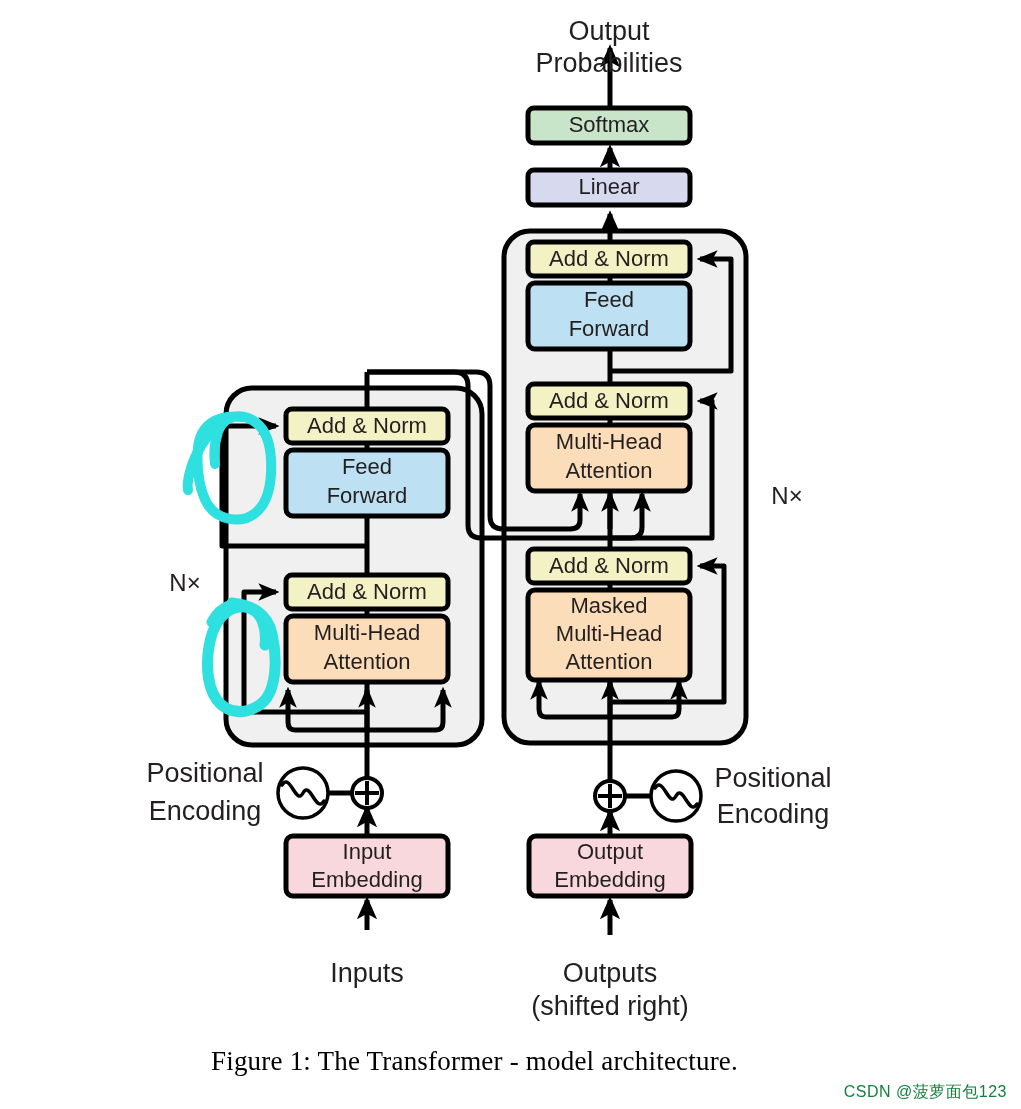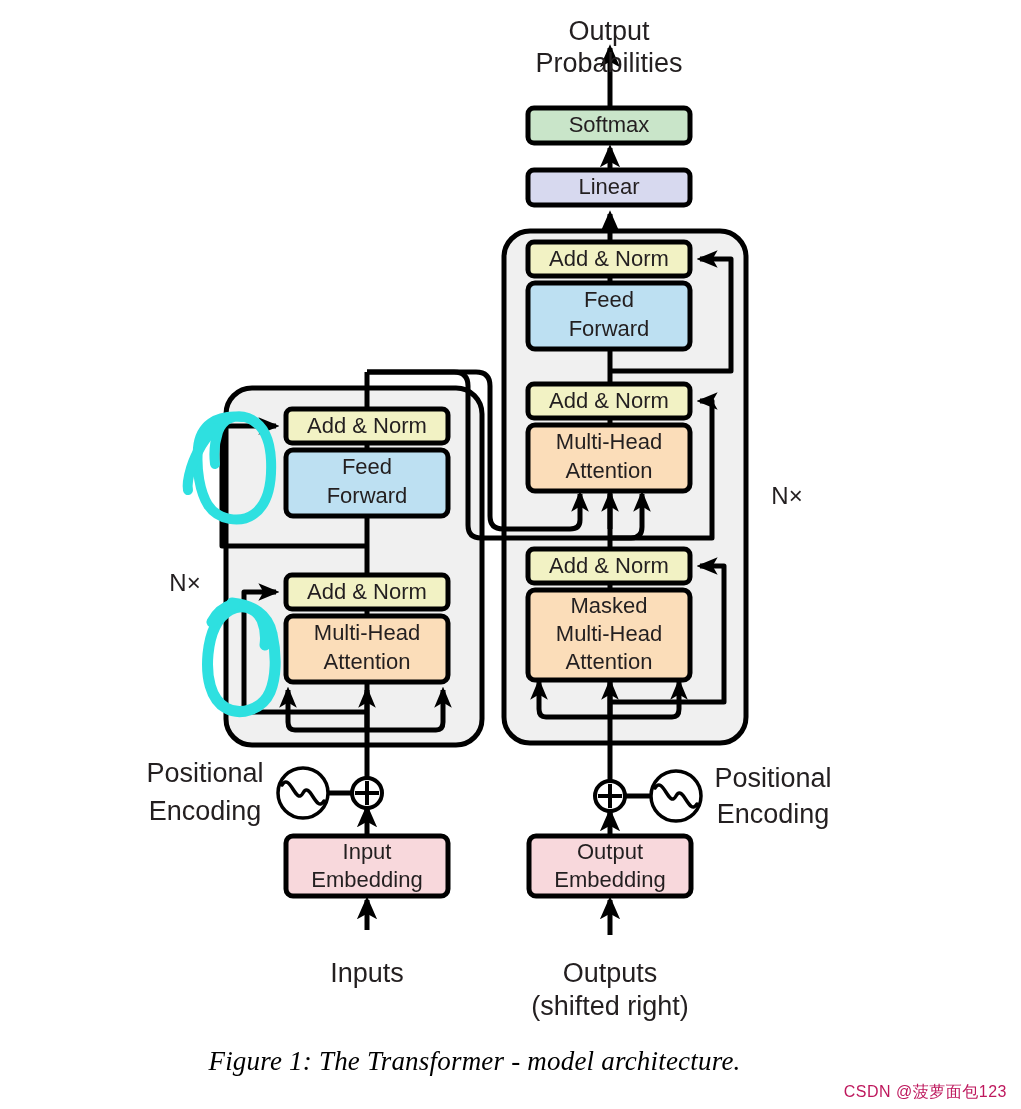--- a/index.html
+++ b/index.html
@@ -39,29 +39,28 @@
   .caption {
     position: absolute;
     left: 0;
     top: 1046px;
     width: 949px;
     text-align: center;
     font-family: "Liberation Serif", serif;
     font-size: 27px;
     color: #000000;
     letter-spacing: 0.2px;
-    font-style: italic;
   }
   .watermark {
     position: absolute;
     right: 14px;
     top: 1082px;
     font-family: "Liberation Sans", sans-serif;
     font-size: 16px;
-    color: #be185d;
+    color: #15803d;
     letter-spacing: 0.5px;
   }
 </style>
 </head>
 <body>
 
 <div id="page">
 
   <svg id="diagram-svg" viewBox="0 0 1021 1109">
     <defs>

